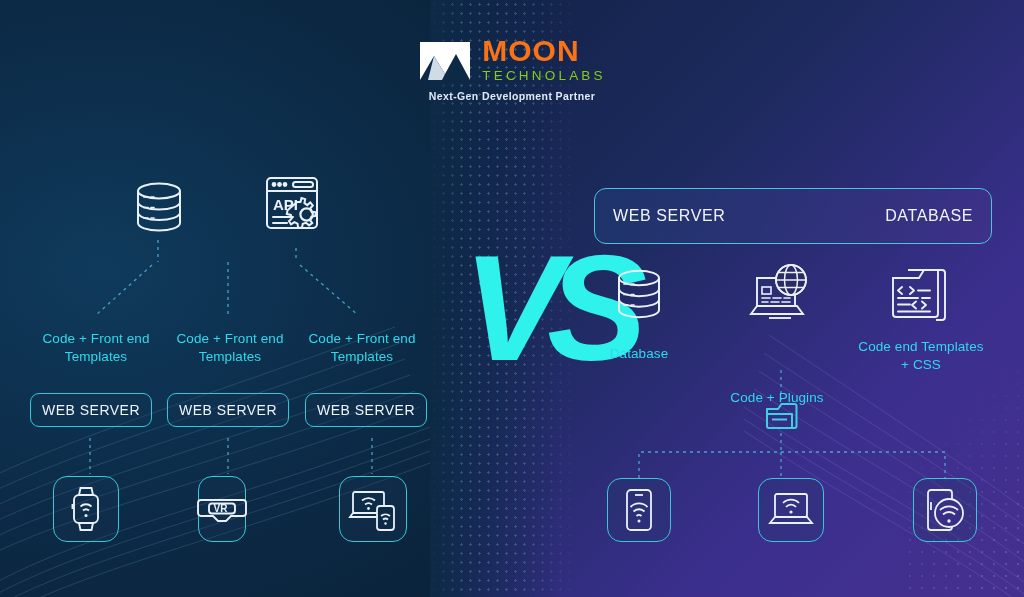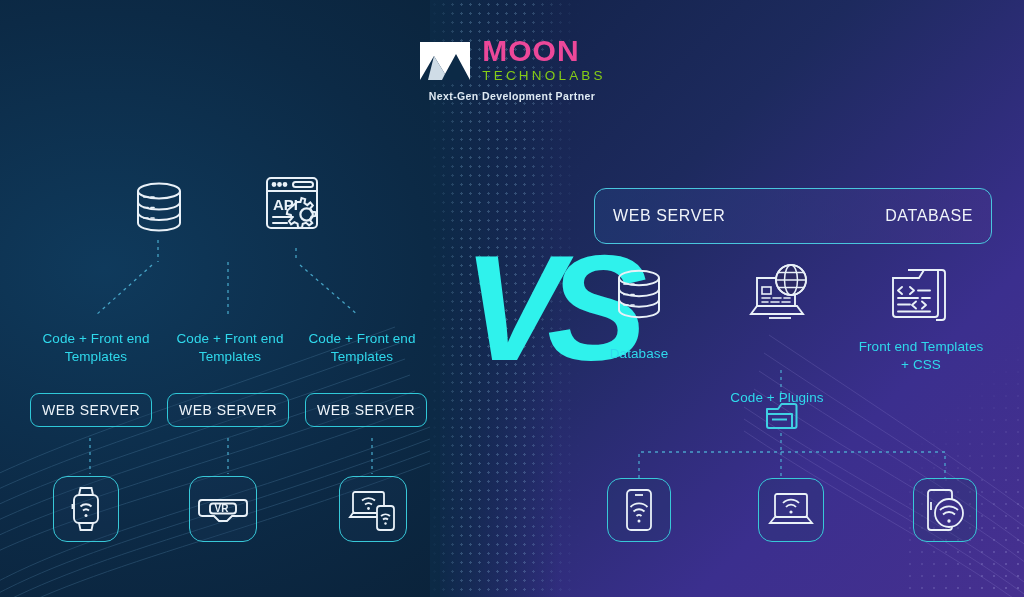--- a/index.html
+++ b/index.html
@@ -42,21 +42,21 @@
     -webkit-mask-image:linear-gradient(-45deg, #000 0%, transparent 70%);
     mask-image:linear-gradient(-45deg, #000 0%, transparent 70%);
   }
 
   
   .logo { position:absolute; left:0; right:0; top:36px; display:flex; justify-content:center; }
   .logo-inner { display:flex; align-items:center; flex-direction:column; }
   .logo-row { display:flex; align-items:center; gap:10px; }
   .logo-mark { width:54px; height:42px; }
   .logo-txt { display:flex; flex-direction:column; align-items:flex-start; }
-  .logo-moon { color:#ec4899; font-size:30px; font-weight:bold; letter-spacing:1px; line-height:1; }
+  .logo-moon { color:#f97316; font-size:30px; font-weight:bold; letter-spacing:1px; line-height:1; }
   .logo-tech { color:#84cc16; font-size:13.5px; letter-spacing:3.2px; line-height:1.5; }
   .logo-tag { color:#dfeaf3; font-size:10.5px; letter-spacing:.4px; margin-top:4px; font-weight:bold; }
 
   
   .h-title {
     position:absolute; font-size:28px; font-weight:bold; color:#2fe3ee;
     letter-spacing:.2px; white-space:nowrap;
   }
   #title-left  { left:124px; top:120px; }
   #title-right { left:673px; top:120px; }
@@ -231,21 +231,21 @@
         <path d="M12 9 l1.5 -7 h11 l1.5 7"></path>
         <path d="M12 37 l1.5 7 h11 l1.5 -7"></path>
         <path d="M13.5 20.5 a8 8 0 0 1 11 0"></path>
         <path d="M16 24.5 a4.6 4.6 0 0 1 6 0"></path>
         <circle cx="19" cy="29.5" r="1.5" fill="#e9f1f8" stroke="none"></circle>
         <line x1="5.5" y1="18" x2="5.5" y2="23"></line>
       </g>
     </svg>
   </div>
 
-  <div class="devbox" style="left:189px; top:476px; width:68px; height:66px;">
+  <div class="devbox" style="left:198px; top:476px; width:48px; height:66px;">
     <svg width="50" height="34" viewBox="0 0 50 34">
       <g fill="none" stroke="#e9f1f8" stroke-width="1.9">
         <path d="M4 8 h42 a3 3 0 0 1 3 3 v10 a3 3 0 0 1 -3 3 h-12 l-5 5 h-8 l-5 -5 h-12 a3 3 0 0 1 -3 -3 v-10 a3 3 0 0 1 3 -3 z"></path>
         <rect x="12" y="11.5" width="26" height="10" rx="3"></rect>
       </g>
       <text x="16.5" y="20" font-family="Liberation Sans, sans-serif" font-size="10" font-weight="bold" fill="#e9f1f8">VR</text>
     </svg>
   </div>
 
   <div class="devbox" style="left:339px; top:476px; width:68px; height:66px;">
@@ -332,21 +332,21 @@
         <line x1="10" y1="40.5" x2="22" y2="40.5"></line>
         <path d="M28 37.5 l-4 3.5 4 3.5"></path>
         <path d="M34 37.5 l4 3.5 -4 3.5"></path>
         <line x1="10" y1="47.5" x2="42" y2="47.5"></line>
       </g>
     </svg>
   </div>
 
   <div class="cap" style="left:574px; top:345px; width:130px;">Database</div>
   <div class="cap" style="left:712px; top:345px; width:130px;margin-top:44px;">Code + Plugins</div>
-  <div class="cap" style="left:855px; top:338px; width:132px;">Front end Templates + CSS</div>
+  <div class="cap" style="left:855px; top:338px; width:132px;">Code end Templates + CSS</div>
 
   <div class="icon-wrap" style="left:765px; top:401px;">
     <svg width="34" height="30" viewBox="0 0 34 30">
       <g fill="none" stroke="#3fd0e3" stroke-width="2" stroke-linejoin="round">
         <path d="M2 8 h11 l3.5 -5 h13 a2 2 0 0 1 2 2 v20 a2 2 0 0 1 -2 2 h-25.5 a2 2 0 0 1 -2 -2 z"></path>
         <path d="M2 13 h25 v14"></path>
         <line x1="7" y1="18.5" x2="22" y2="18.5"></line>
       </g>
     </svg>
   </div>

